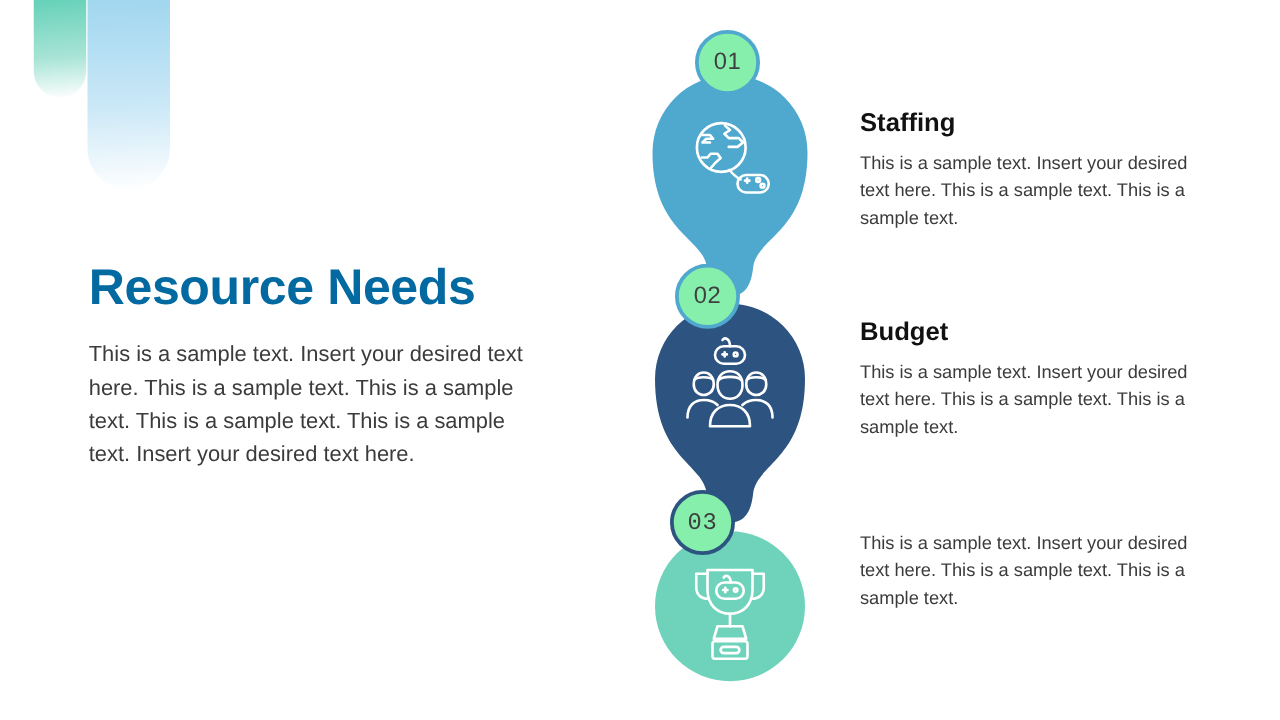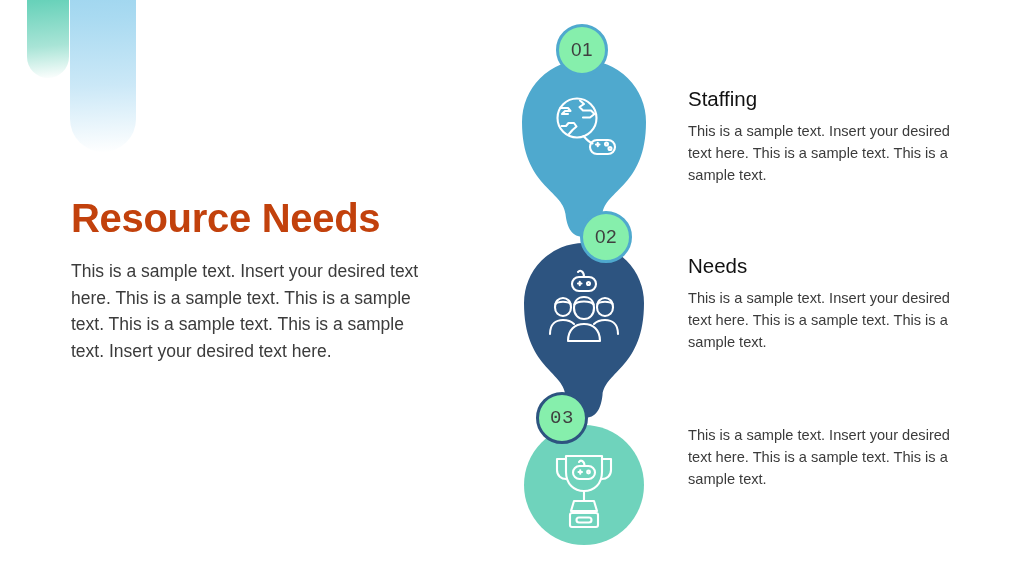--- a/index.html
+++ b/index.html
@@ -42,23 +42,23 @@
   
   #left-col {
     position: absolute;
     left: 71px;
     top: 196px;
     width: 370px;
   }
   #page-title {
     font-size: 40px;
     font-weight: bold;
-    color: #c2410c;
+    color: #0369a1;
     letter-spacing: -0.3px;
-    margin: 0 0 18px 0;
+    margin: 12px 0 18px 0;
     line-height: 1.1;
   }
   #page-intro {
     font-size: 17.5px;
     line-height: 1.52;
     color: #3b3b3b;
     margin: 0;
   }
 
   
@@ -80,35 +80,35 @@
     background: #86efac;
     display: flex;
     align-items: center;
     justify-content: center;
     box-sizing: border-box;
     font-size: 19px;
     color: #3f3f3f;
     letter-spacing: 0.5px;
   }
   #badge-01 { left: 556px; top: 24px;  border: 3.5px solid #4FA9CE; }
-  #badge-02 { left: 580px; top: 211px; border: 3.5px solid #4FA9CE; text-align: right; }
+  #badge-02 { left: 540px; top: 211px; border: 3.5px solid #4FA9CE; text-align: right; }
   #badge-03 { left: 536px; top: 392px; border: 3.5px solid #2D5480; font-family: Liberation Mono, monospace; }
 
   
   .step-text {
     position: absolute;
     left: 688px;
     width: 272px;
   }
   #step-text-1 { top: 88px; }
   #step-text-2 { top: 255px; }
   #step-text-3 { top: 424px; }
   .step-heading {
     font-size: 20.5px;
-    font-weight: normal;
+    font-weight: bold;
     color: #111111;
     margin: 0 0 9px 0;
     line-height: 1.1;
   }
   .step-body {
     font-size: 14.6px;
     line-height: 1.52;
     color: #3b3b3b;
     margin: 0;
   }
@@ -212,19 +212,19 @@
 <div class="num-badge" id="badge-01">01</div>
 <div class="num-badge" id="badge-02">02</div>
 <div class="num-badge" id="badge-03">03</div>
 
 <div class="step-text" id="step-text-1">
   <h2 class="step-heading">Staffing</h2>
   <p class="step-body">This is a sample text. Insert your desired text here. This is a sample text. This is a sample text.</p>
 </div>
 
 <div class="step-text" id="step-text-2">
-  <h2 class="step-heading">Needs</h2>
+  <h2 class="step-heading">Budget</h2>
   <p class="step-body">This is a sample text. Insert your desired text here. This is a sample text. This is a sample text.</p>
 </div>
 
 <div class="step-text" id="step-text-3">
   <p class="step-body">This is a sample text. Insert your desired text here. This is a sample text. This is a sample text.</p>
 </div>
 
 </body></html>

